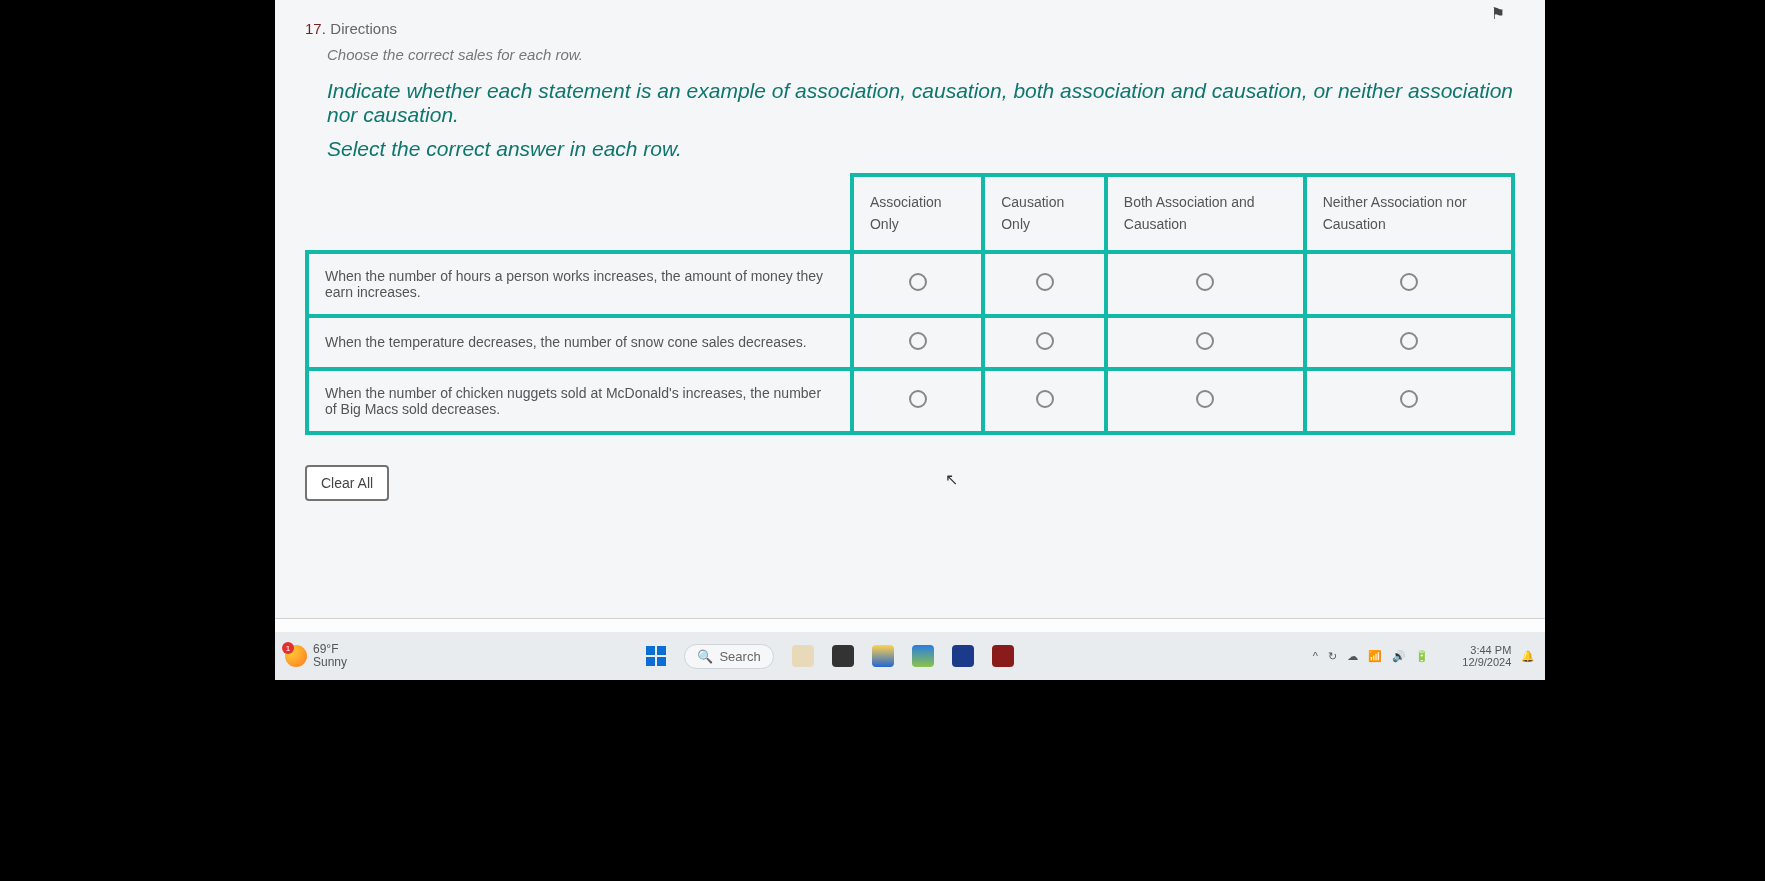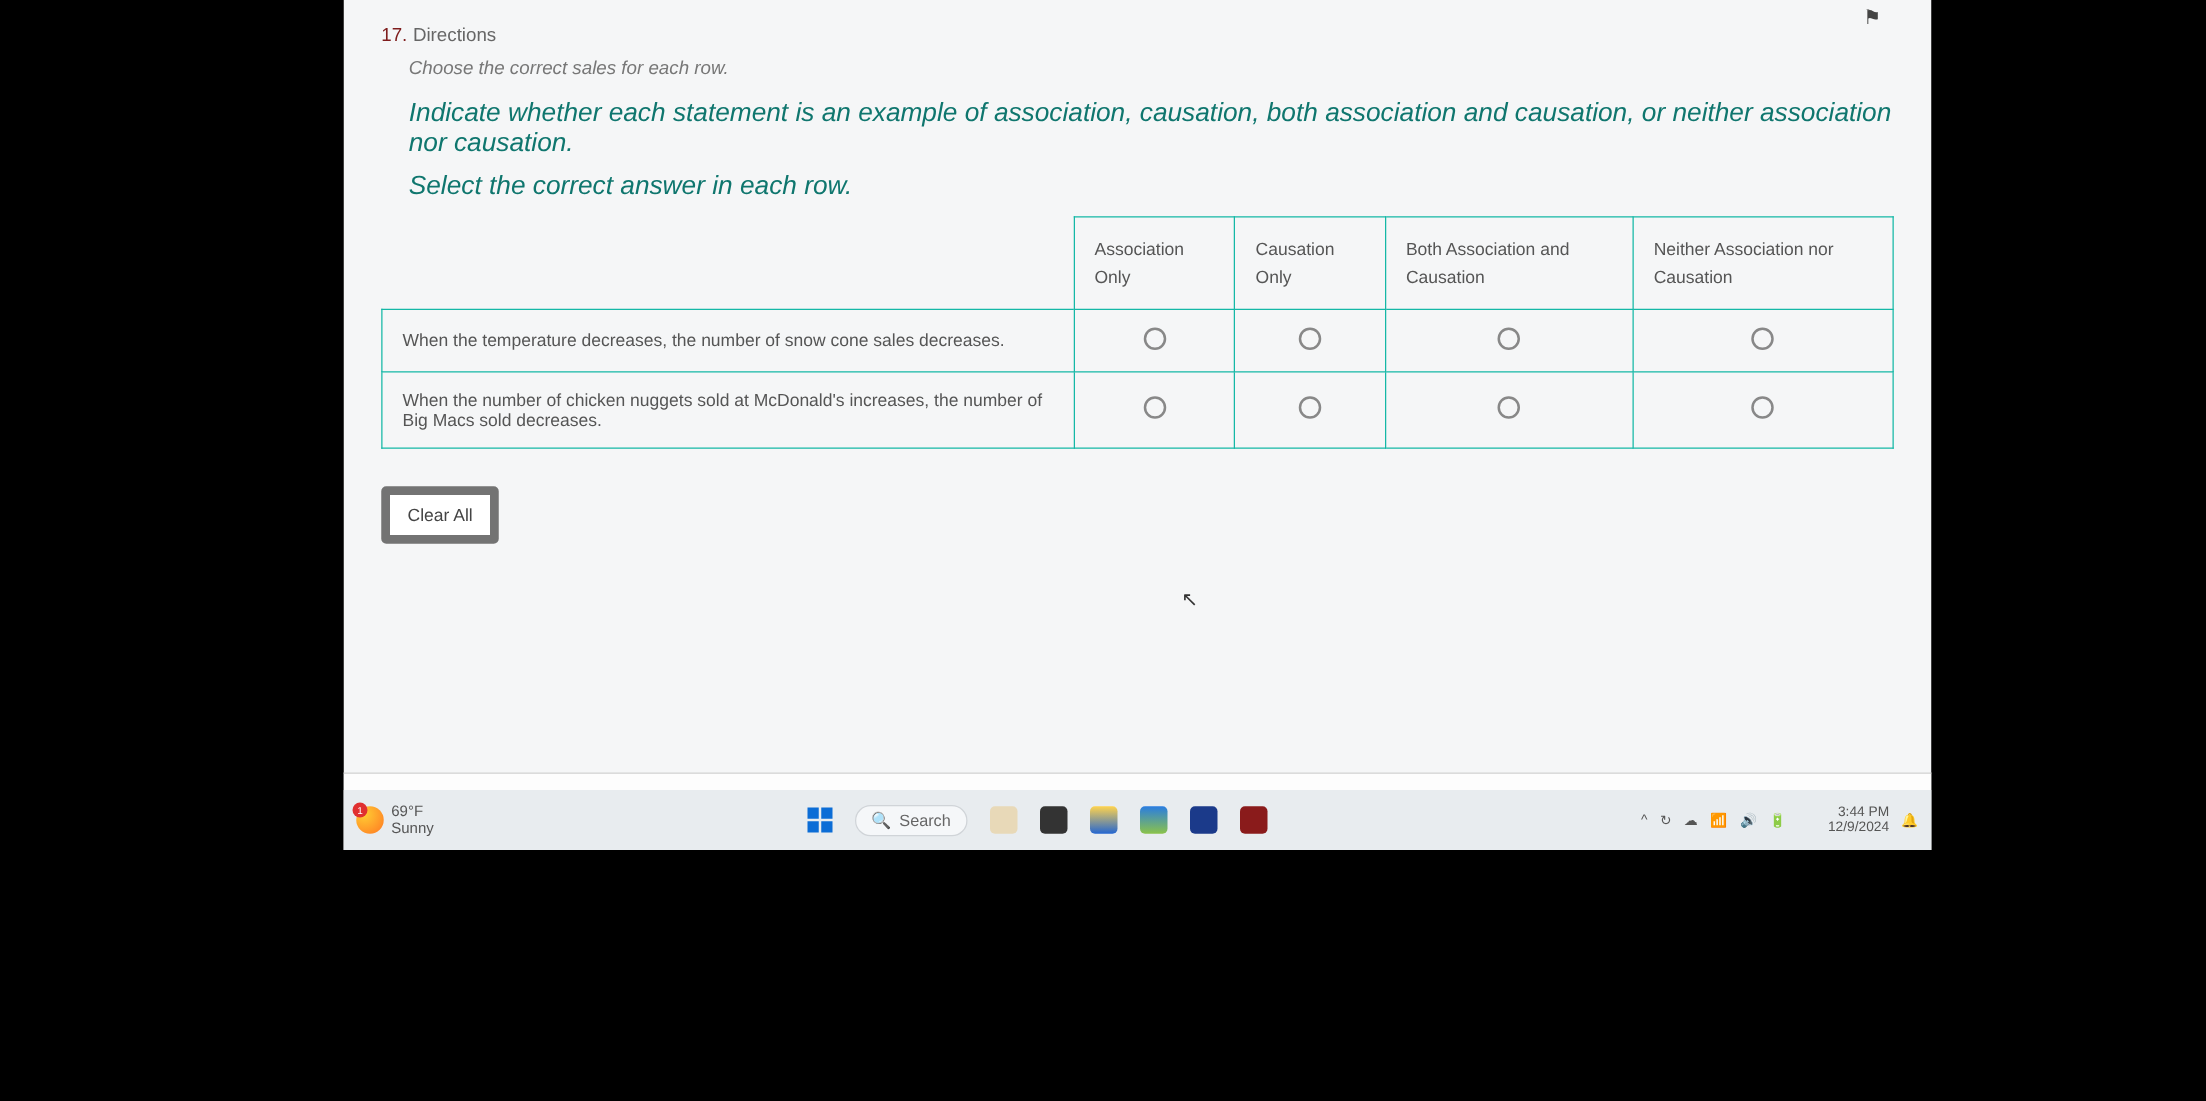--- a/index.html
+++ b/index.html
@@ -45,40 +45,40 @@
     font-style: italic;
   }
   table.matrix {
     border-collapse: collapse;
     margin-top: 12px;
     width: 100%;
     font-size: 14px;
     color: #555;
   }
   table.matrix th, table.matrix td {
-    border: 1px solid #14b8a6;
+    border: 4px solid #14b8a6;
     padding: 14px 16px;
     text-align: left;
     vertical-align: middle;
   }
   table.matrix th.blank { border: none; background: transparent; }
   table.matrix th { font-weight: normal; line-height: 1.6; }
   table.matrix td.center { text-align: center; }
   .radio {
     width: 18px; height: 18px;
     border: 2px solid #888;
     border-radius: 50%;
     display: inline-block;
     cursor: pointer;
   }
   .clear-all {
     margin-top: 30px;
     padding: 8px 14px;
     font-size: 14px;
-    border: 7px solid #737373;
+    border: 2px solid #737373;
     border-radius: 4px;
     background: #fff;
     color: #444;
     cursor: pointer;
   }
   .footerbar {
     border-top: 1px solid #d0d0d0;
     background: #fdfdfd;
     height: 62px;
     display: flex;
@@ -251,20 +251,27 @@
         <tr>
           <th class="blank"></th>
           <th>Association Only</th>
           <th>Causation Only</th>
           <th>Both Association and Causation</th>
           <th>Neither Association nor Causation</th>
         </tr>
       </thead>
       <tbody id="matrix-body">
           <tr>
+            <td>When the number of hours a person works increases, the amount of money they earn increases.</td>
+            <td class="center"><span class="radio"></span></td>
+            <td class="center"><span class="radio"></span></td>
+            <td class="center"><span class="radio"></span></td>
+            <td class="center"><span class="radio"></span></td>
+          </tr>
+          <tr>
             <td>When the temperature decreases, the number of snow cone sales decreases.</td>
             <td class="center"><span class="radio"></span></td>
             <td class="center"><span class="radio"></span></td>
             <td class="center"><span class="radio"></span></td>
             <td class="center"><span class="radio"></span></td>
           </tr>
           <tr>
             <td>When the number of chicken nuggets sold at McDonald's increases, the number of Big Macs sold decreases.</td>
             <td class="center"><span class="radio"></span></td>
             <td class="center"><span class="radio"></span></td>

